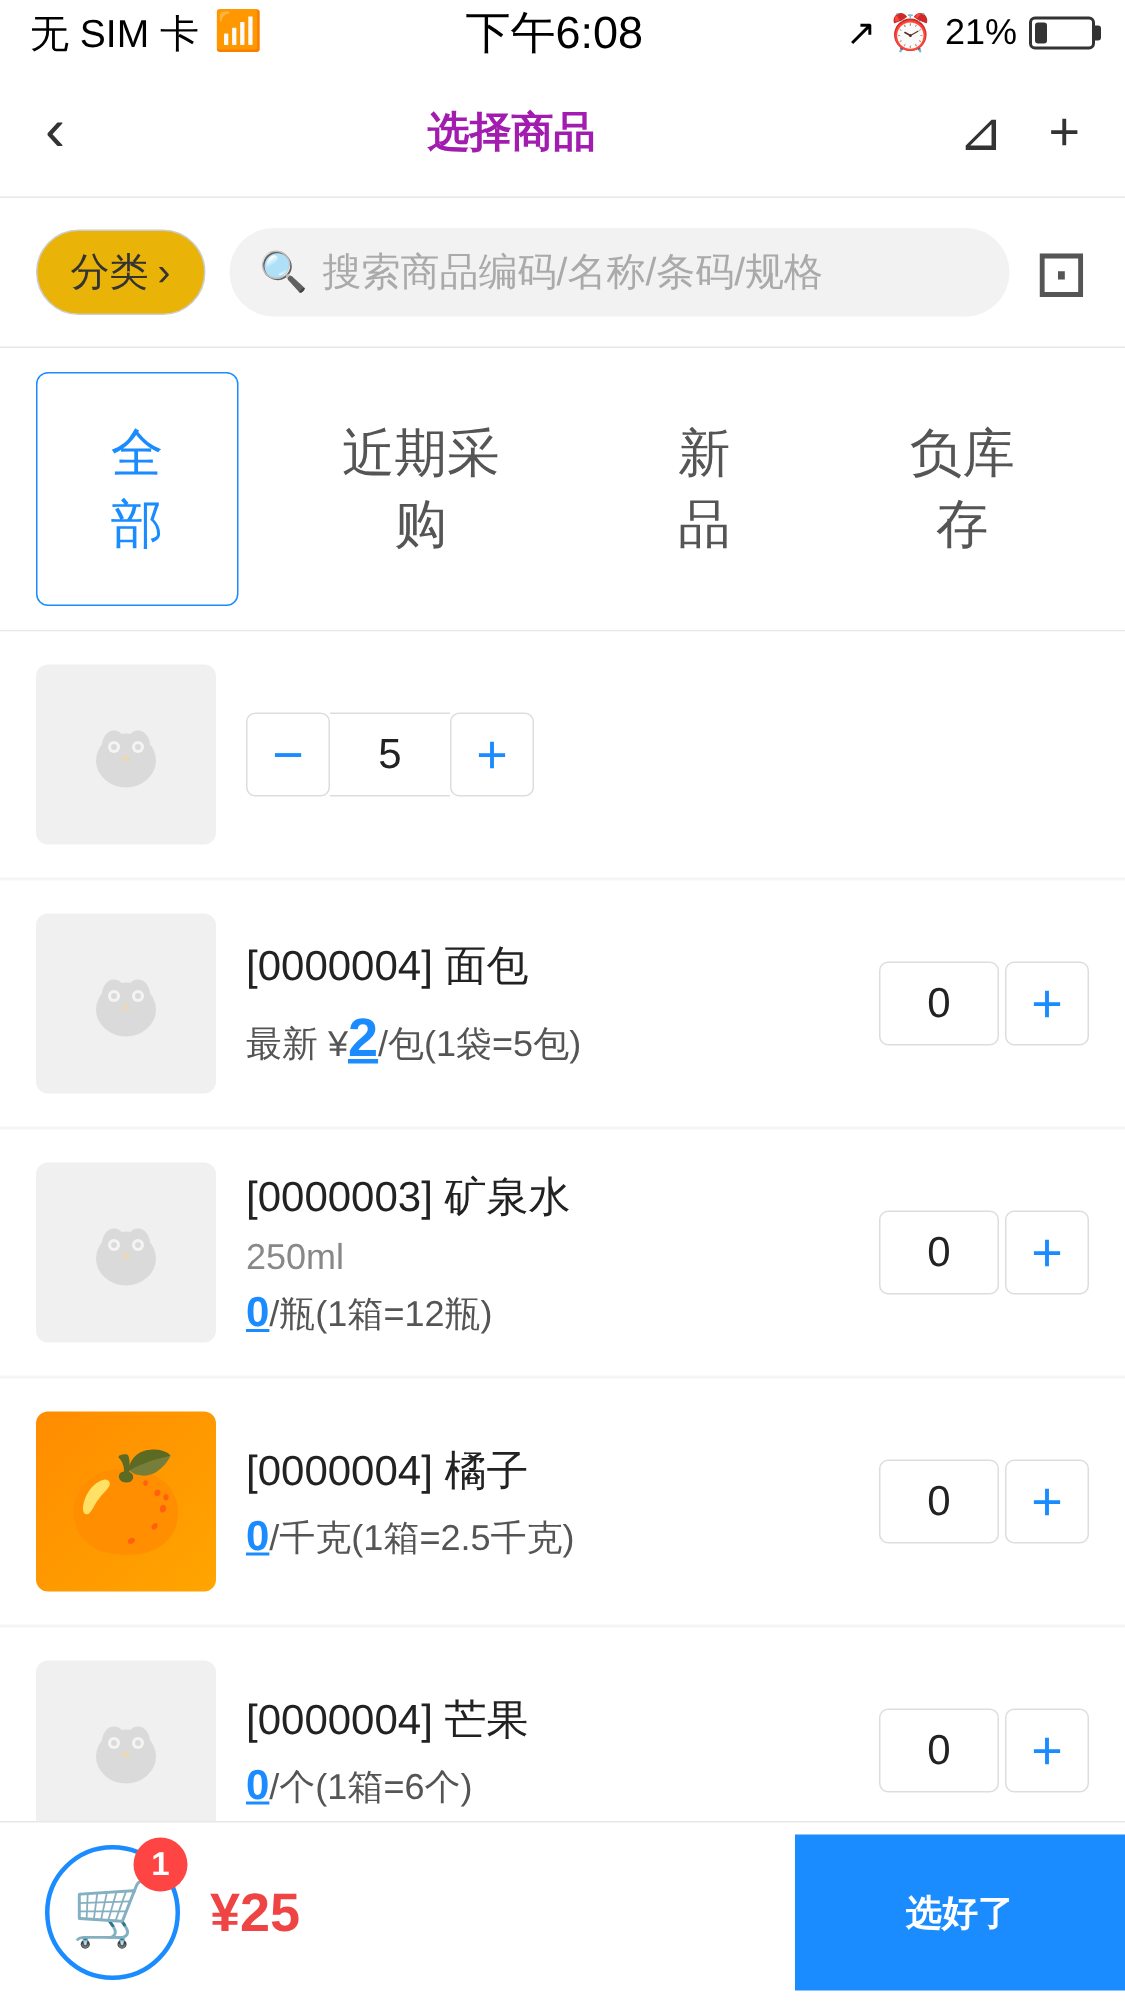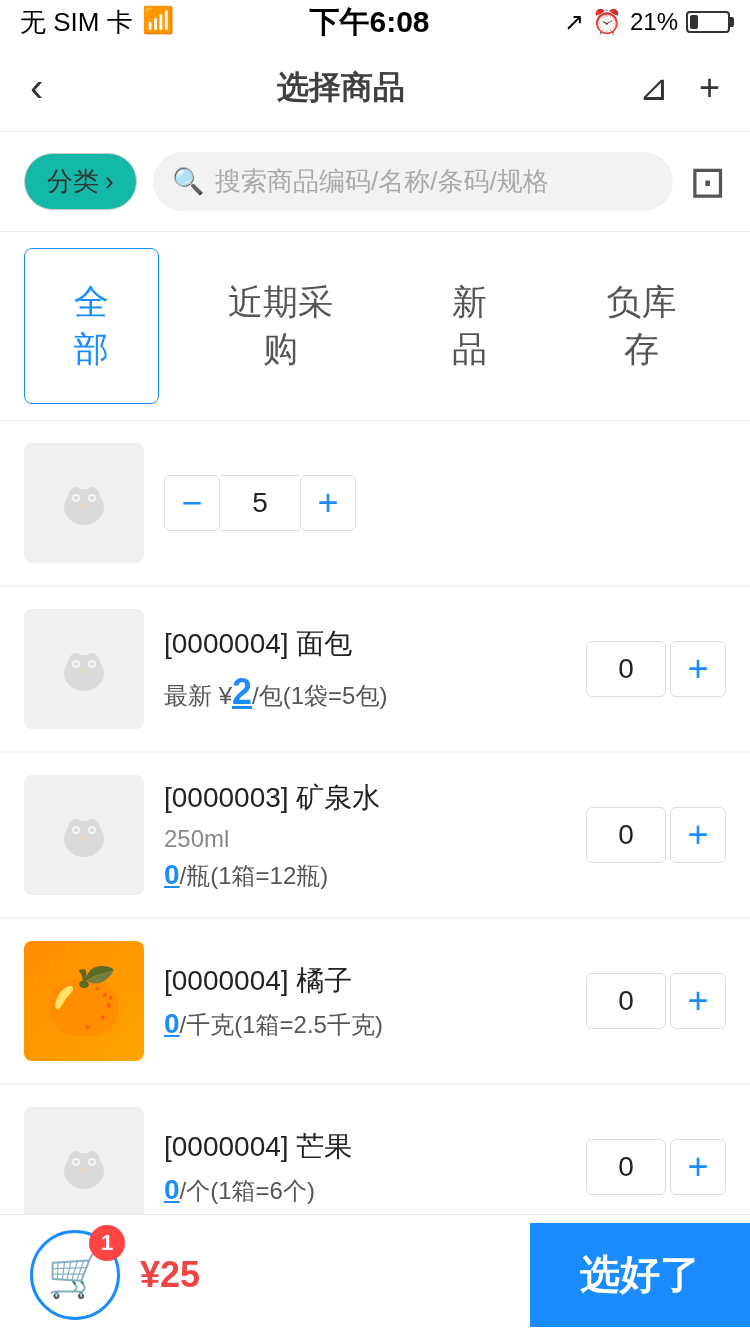--- a/index.html
+++ b/index.html
@@ -18,21 +18,21 @@
       background: #fff;
       height: 44px;
       display: flex;
       align-items: center;
       justify-content: space-between;
       padding: 0 20px;
       font-size: 26px;
       font-weight: 500;
     }
     .status-left { display: flex; gap: 10px; }
-    .status-center { font-size: 30px; font-weight: 700; }
+    .status-center { font-size: 30px; font-weight: 400; }
     .status-right { display: flex; align-items: center; gap: 8px; font-size: 24px; }
     .battery {
       width: 44px; height: 22px; border: 2px solid #333; border-radius: 4px;
       position: relative; display: inline-flex; align-items: center; padding: 2px;
     }
     .battery::after {
       content: ''; position: absolute; right: -6px; top: 50%; transform: translateY(-50%);
       width: 4px; height: 10px; background: #333; border-radius: 0 2px 2px 0;
     }
     .battery-fill { background: #333; height: 100%; width: 21%; border-radius: 2px; }
@@ -41,40 +41,40 @@
     .nav-bar {
       background: #fff;
       height: 88px;
       display: flex;
       align-items: center;
       justify-content: space-between;
       padding: 0 30px;
       border-bottom: 1px solid #e8e8e8;
     }
     .nav-back { font-size: 40px; color: #333; cursor: pointer; }
-    .nav-title { font-size: 32px; font-weight: 600; color: #404040; }
+    .nav-title { font-size: 28px; font-weight: 600; color: #a21caf; }
     .nav-right { display: flex; align-items: center; gap: 30px; }
     .nav-icon { font-size: 36px; color: #333; cursor: pointer; }
 
     
     .filter-bar {
       background: #fff;
       padding: 20px 24px;
       display: flex;
       align-items: center;
       gap: 16px;
       border-bottom: 1px solid #e8e8e8;
     }
     .category-btn {
       border: 1px solid #ccc;
       border-radius: 30px;
       padding: 10px 22px;
       font-size: 26px;
       color: #333;
-      background: #14b8a6;
+      background: #eab308;
       display: flex;
       align-items: center;
       gap: 6px;
       white-space: nowrap;
       cursor: pointer;
     }
     .search-box {
       flex: 1;
       background: #f2f2f2;
       border-radius: 30px;
@@ -298,21 +298,21 @@
       font-size: 36px;
       font-weight: 600;
       color: #ef4444;
       margin-left: 20px;
     }
     .confirm-btn {
       width: 220px;
       height: 104px;
       background: #1a8cff;
       color: #fff;
-      font-size: 40px;
+      font-size: 24px;
       font-weight: 600;
       display: flex;
       align-items: center;
       justify-content: center;
       cursor: pointer;
       border: none;
       flex-shrink: 0;
     }
 
     

